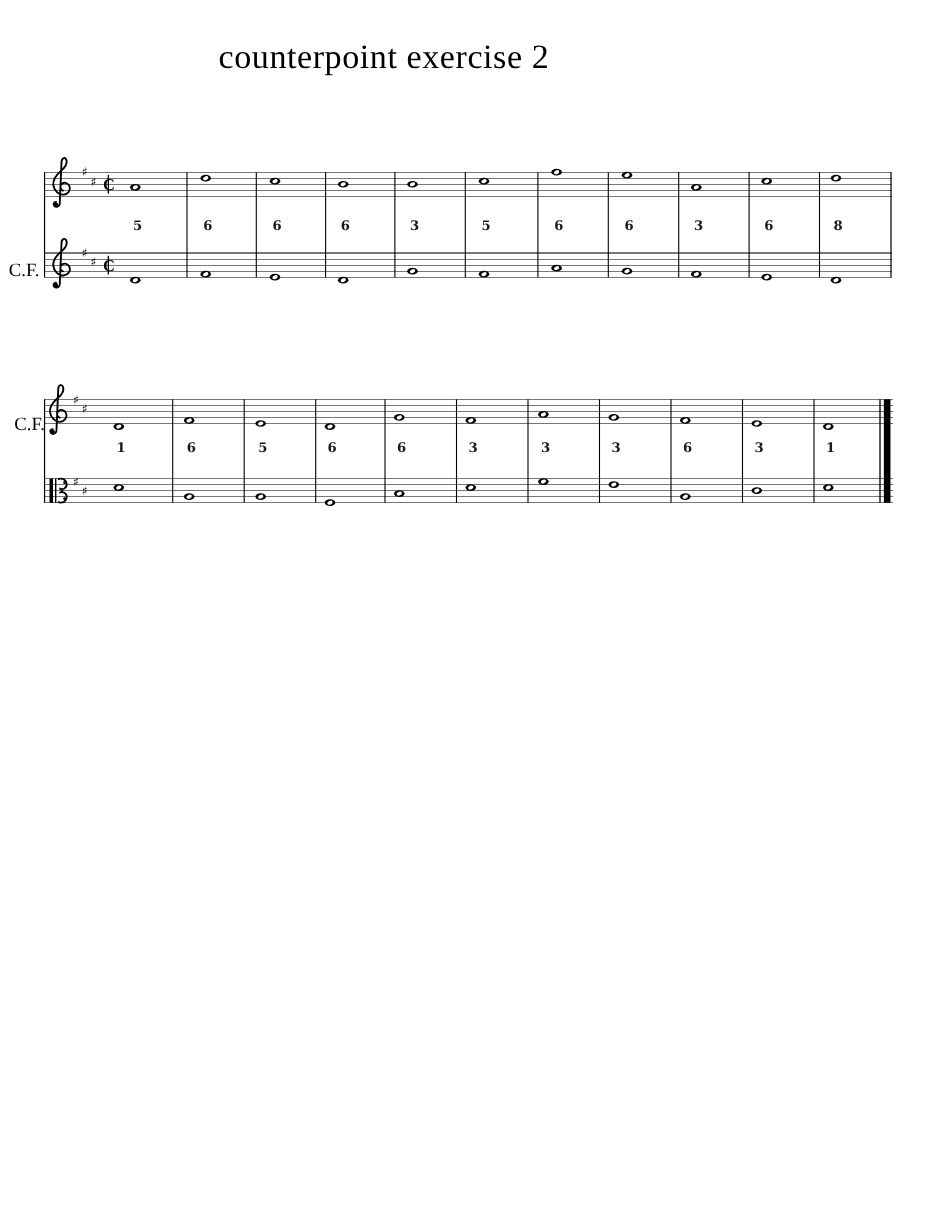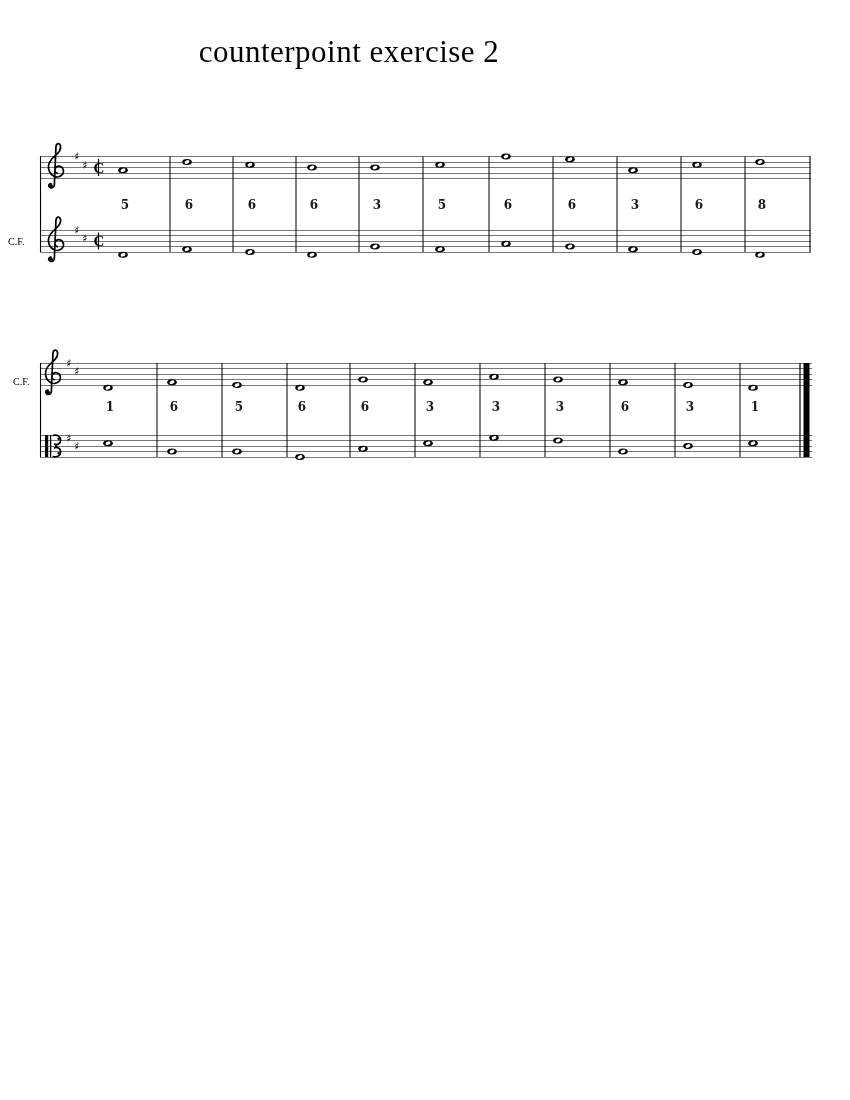--- a/index.html
+++ b/index.html
@@ -1,21 +1,21 @@
 <!DOCTYPE html>
 <html><head>
 <meta charset="utf-8">
 <style>
   html,body{margin:0;padding:0;background:#ffffff;}
   body{width:850px;height:1100px;position:relative;overflow:hidden;
        font-family:"Liberation Serif",serif;}
   #page-title{position:absolute;top:34px;left:0;width:698px;margin:0;
        text-align:center;font-size:31px;font-weight:normal;color:#000;
        font-family:"Liberation Serif",serif;letter-spacing:0.5px;}
-  .cf-label{position:absolute;font-size:10px;color:#000;
+  .cf-label{position:absolute;font-size:17px;color:#000;
        font-family:"Liberation Serif",serif;}
   #cf1{left:8px;top:236px;}
   #cf2{left:13px;top:376px;}
   #svg-host{position:absolute;left:0;top:0;width:850px;height:1100px;}
   svg text{user-select:none;}
 </style>
 </head>
 <body>
 
 <main>

